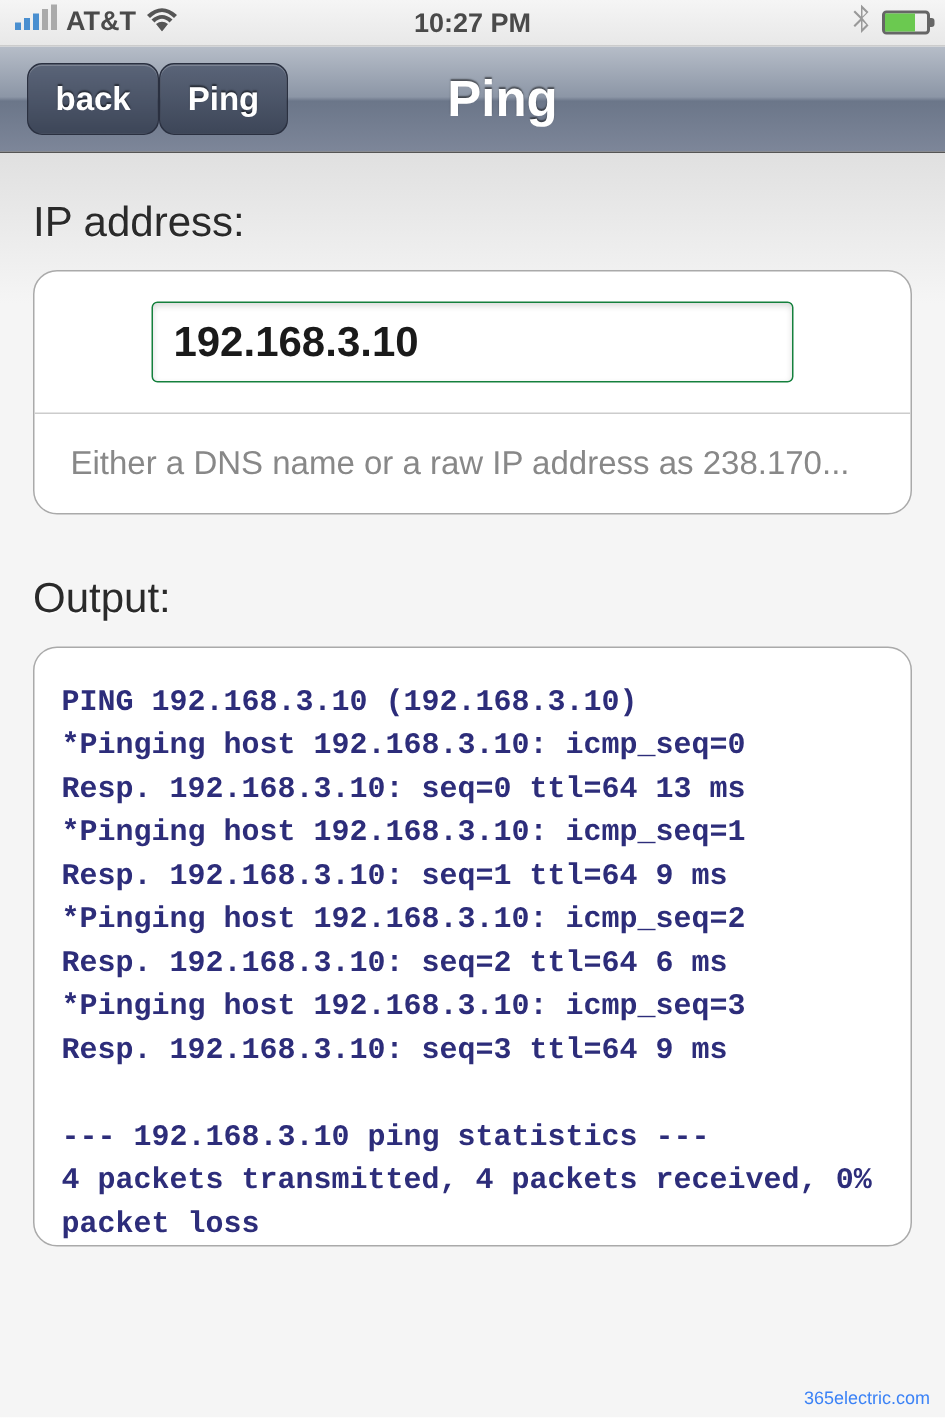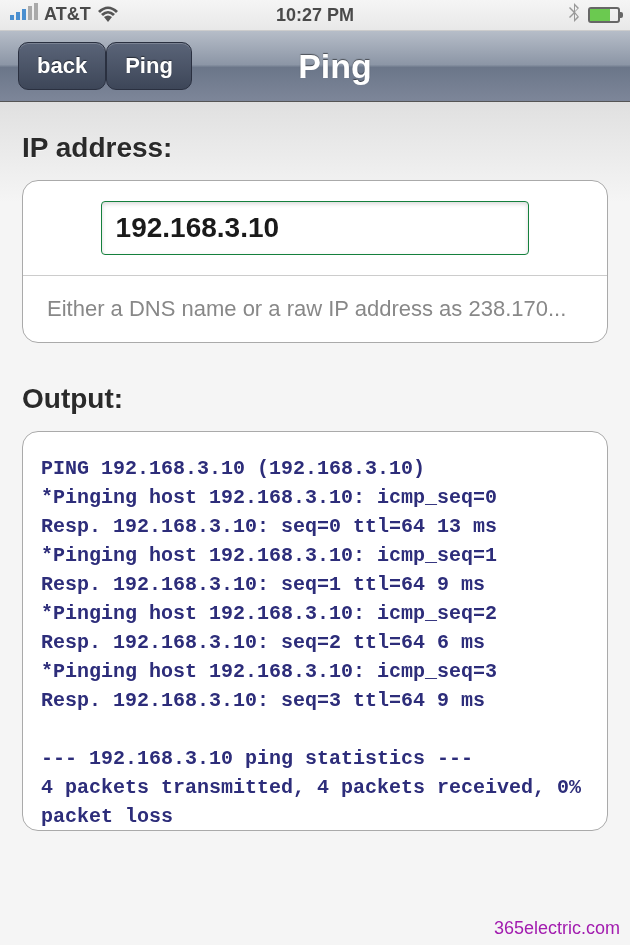--- a/index.html
+++ b/index.html
@@ -69,21 +69,21 @@
       text-shadow: 0 -1px 1px rgba(0,0,0,0.5);
       margin-left: 20px;
     }
     .content {
       background: linear-gradient(to bottom, #e0e0e0, #f5f5f5 100px, #f5f5f5);
       padding: 30px 22px;
       height: calc(945px - 102px);
     }
     .section-label {
       font-size: 28px;
-      font-weight: bold;
+      font-weight: normal;
       color: #2a2a2a;
       margin-bottom: 16px;
       text-shadow: 0 1px 0 rgba(255,255,255,0.6);
     }
     .input-group {
       background: #fff;
       border: 1px solid #aaa;
       border-radius: 16px;
       overflow: hidden;
       margin-bottom: 40px;
@@ -123,22 +123,22 @@
       color: #2d2d7a;
       line-height: 1.45;
       white-space: pre-wrap;
       word-break: break-word;
       height: 400px;
     }
     .watermark {
       position: absolute;
       bottom: 6px;
       right: 10px;
-      font-size: 18px;
-      color: #a21caf;
+      font-size: 12px;
+      color: #3b82f6;
     }
   </style>
 </head>
 <body>
 
 <div class="status-bar">
   <div class="status-left">
     <div class="signal-bars">
       <div class="signal-bar"></div>
         <div class="signal-bar"></div>

